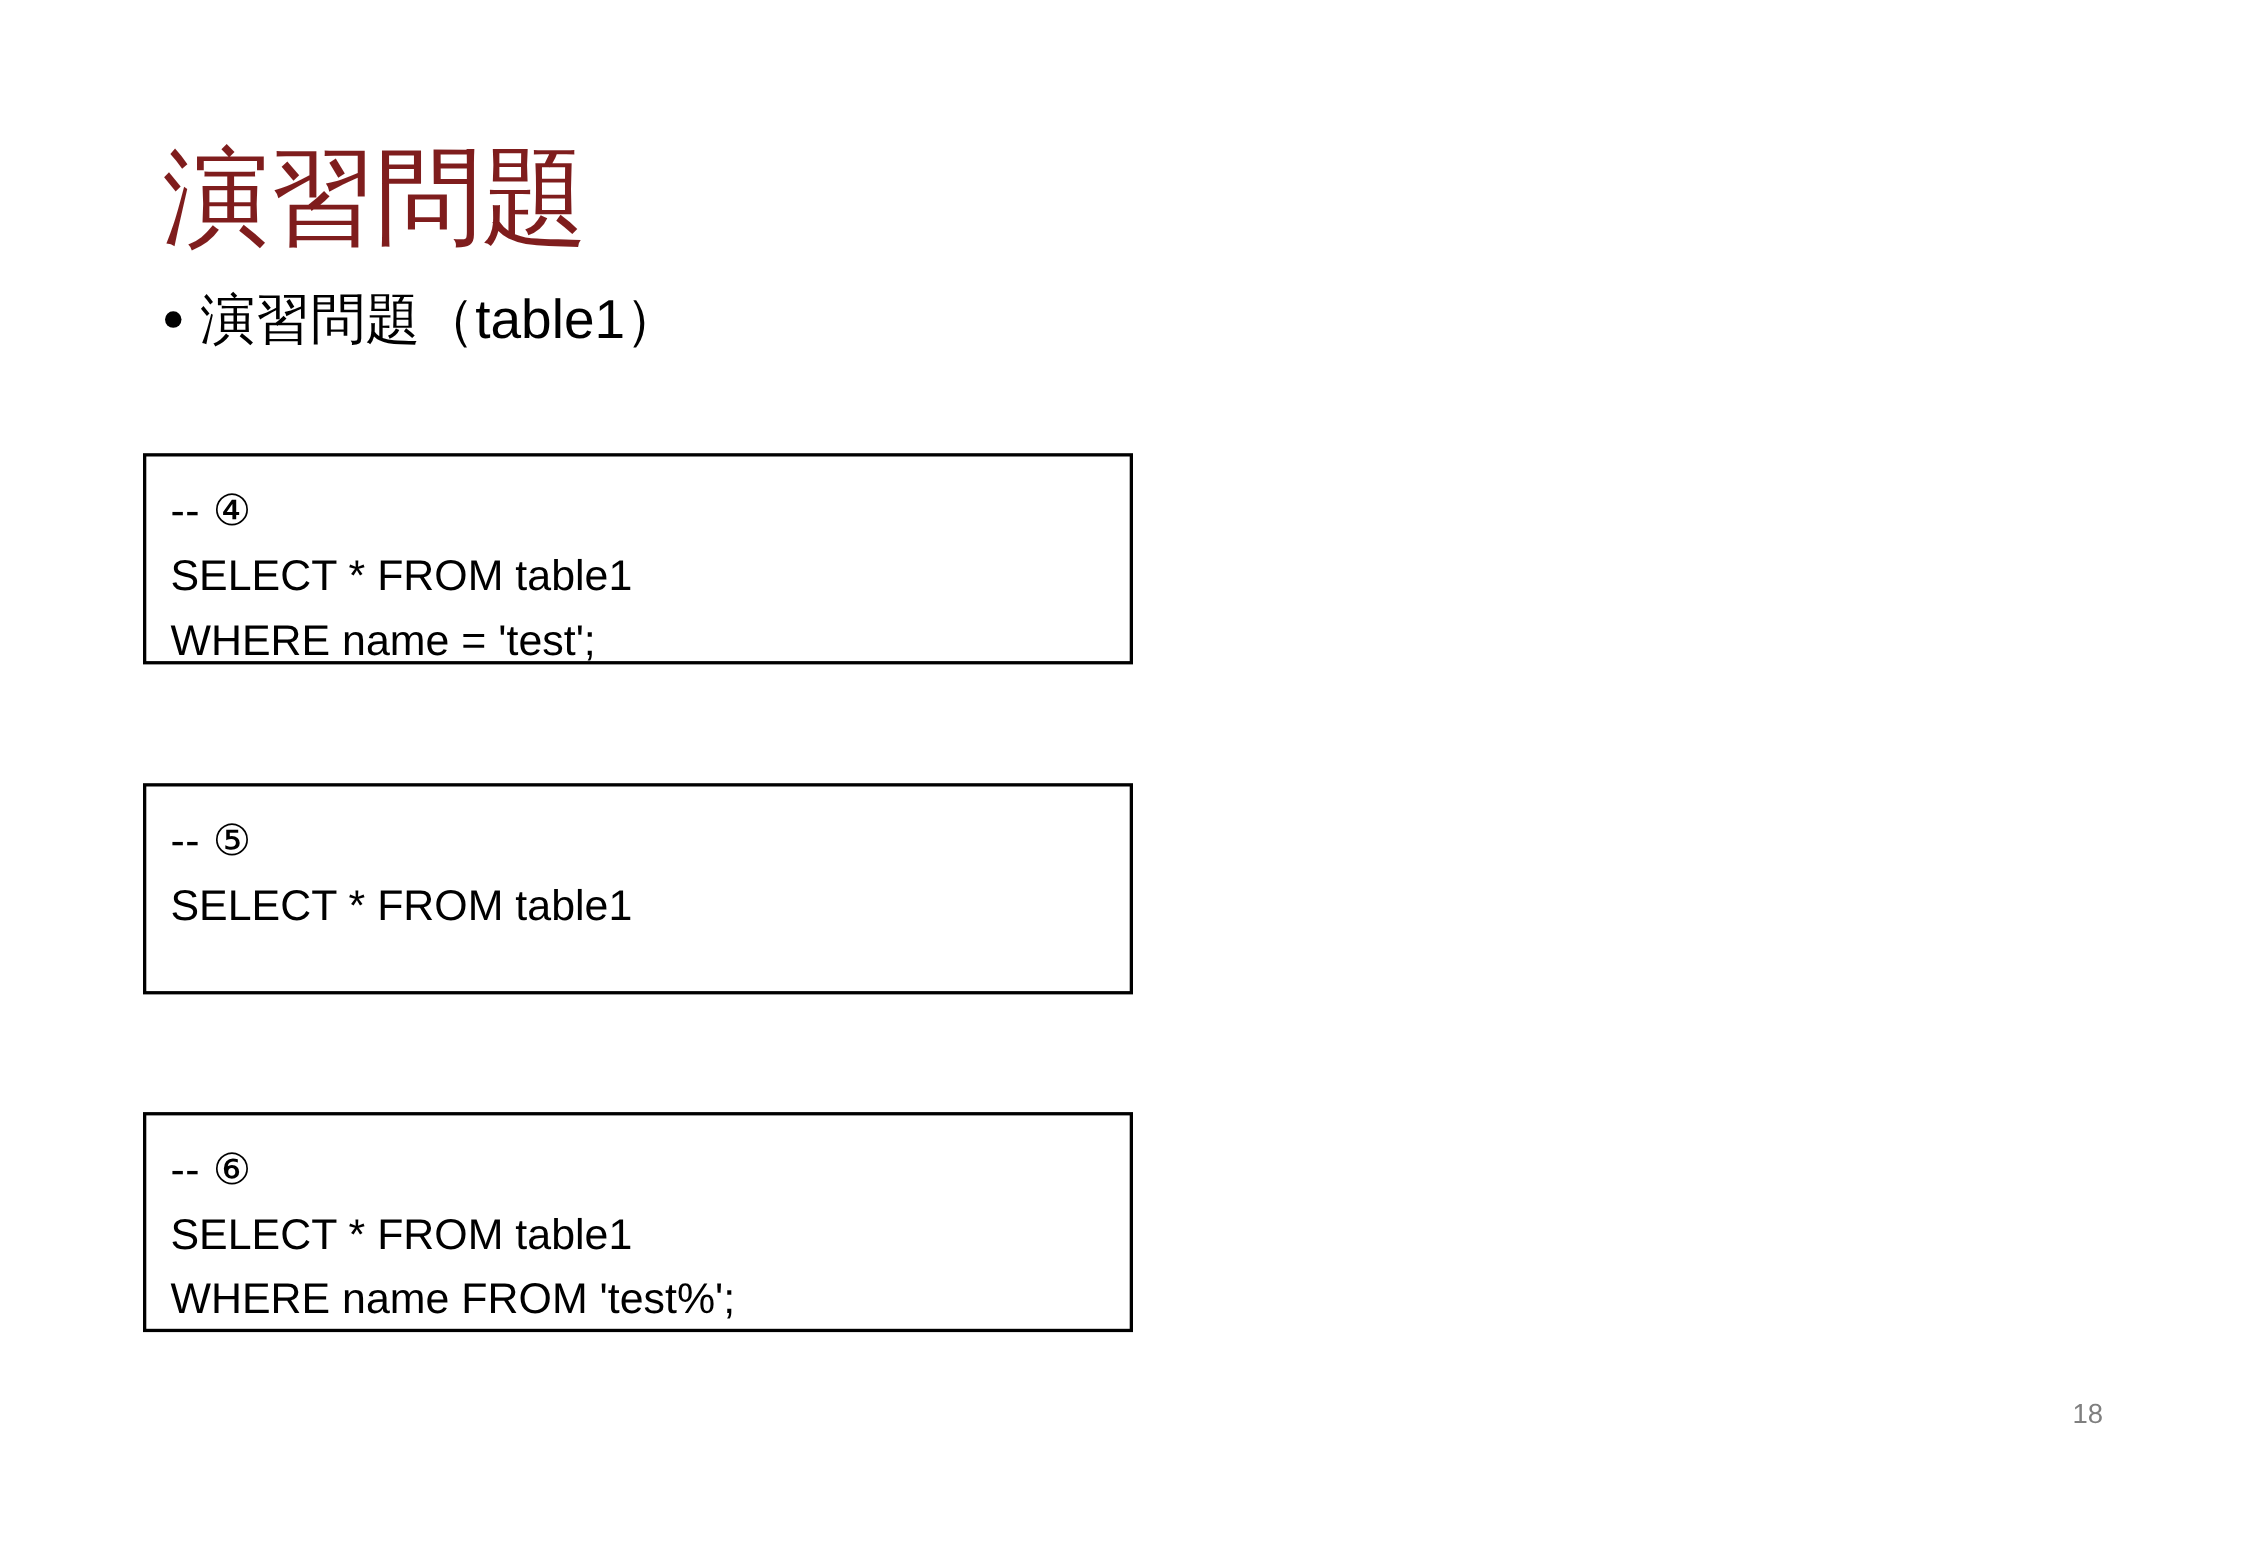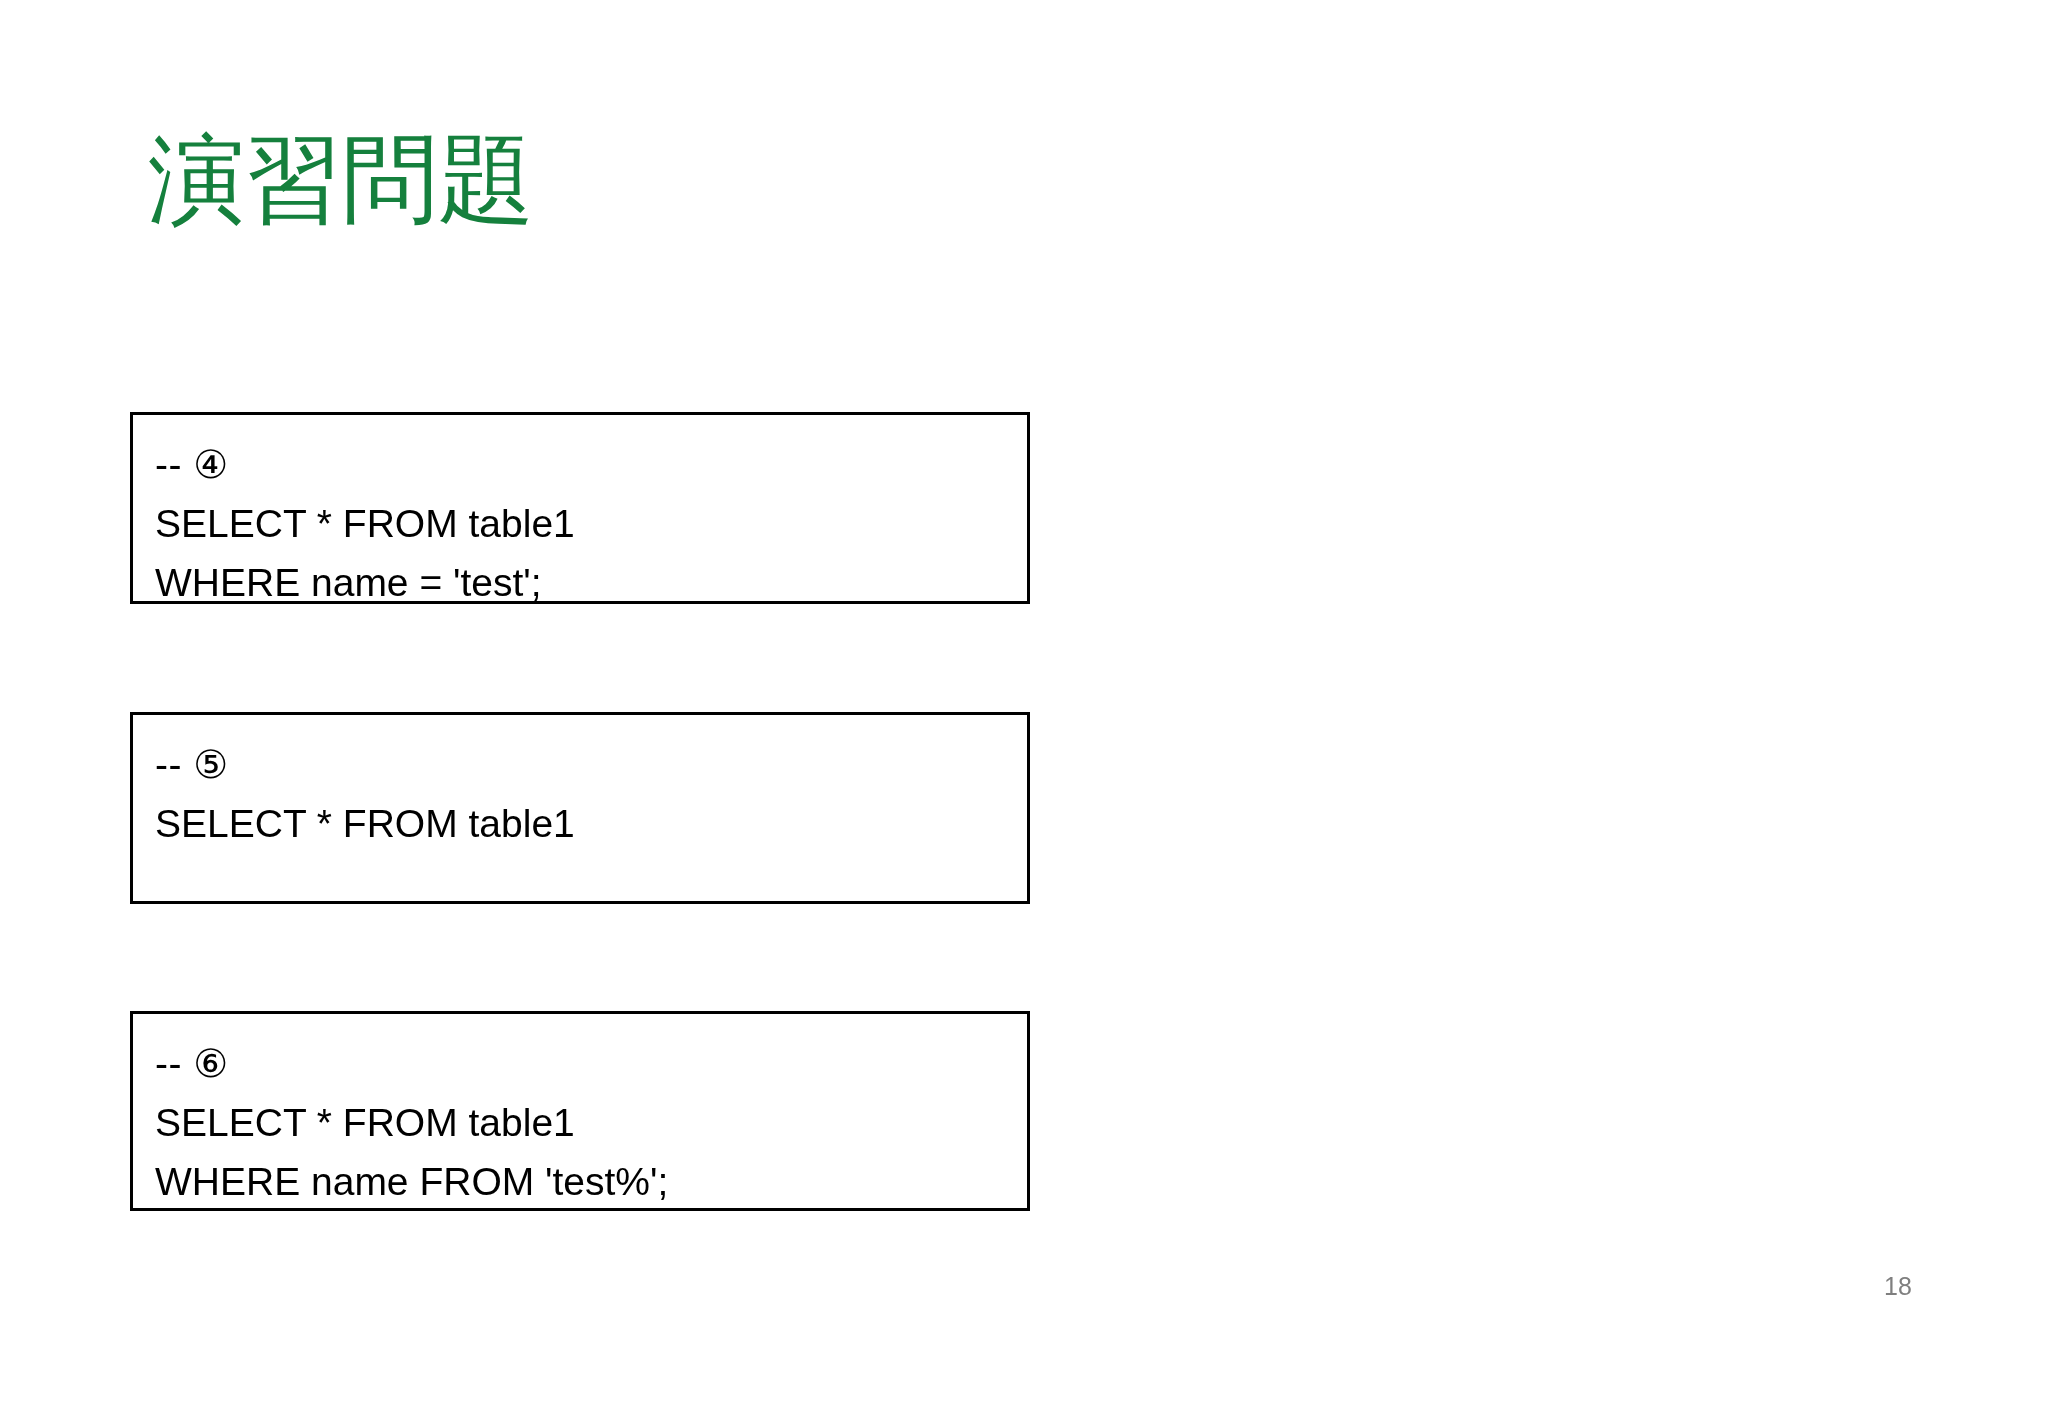--- a/index.html
+++ b/index.html
@@ -20,21 +20,21 @@
   }
 
   
   #slide-title {
     position: absolute;
     left: 148px;
     top: 128px;
     font-size: 97px;
     line-height: 1.08;
     letter-spacing: -0.5px;
-    color: #15803d;
+    color: #7f1d1d;
     white-space: nowrap;
   }
 
   
   #bullet-row {
     position: absolute;
     left: 150px;
     top: 262px;
     display: flex;
     align-items: center;
@@ -87,20 +87,24 @@
     color: #7f7f7f;
   }
 </style>
 </head>
 <body>
 
 <div id="slide">
 
   <h1 id="slide-title" style="margin:0;font-weight:400;">演習問題</h1>
 
+  <div id="bullet-row">
+    <span id="bullet-marker"></span>
+    <span id="bullet-text">演習問題（table1）</span>
+  </div>
 
   <div id="code-box-1" class="code-box">
     <div class="code-line comment">-- ④</div>
     <div class="code-line">SELECT * FROM table1</div>
     <div class="code-line">WHERE name = 'test';</div>
   </div>
 
   <div id="code-box-2" class="code-box">
     <div class="code-line comment">-- ⑤</div>
     <div class="code-line">SELECT * FROM table1</div>

